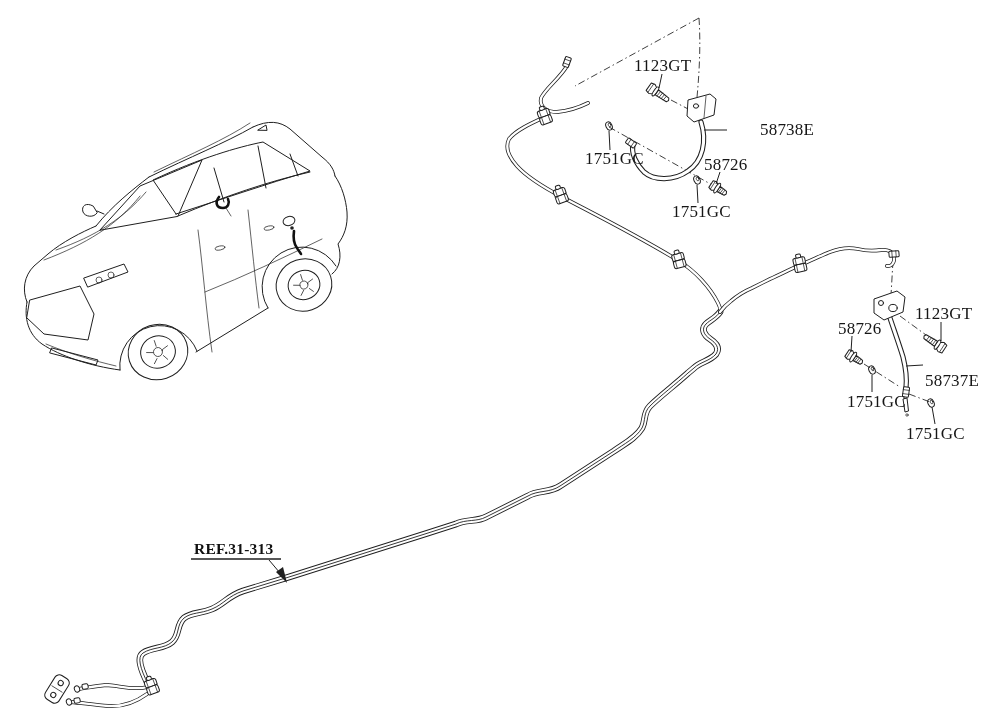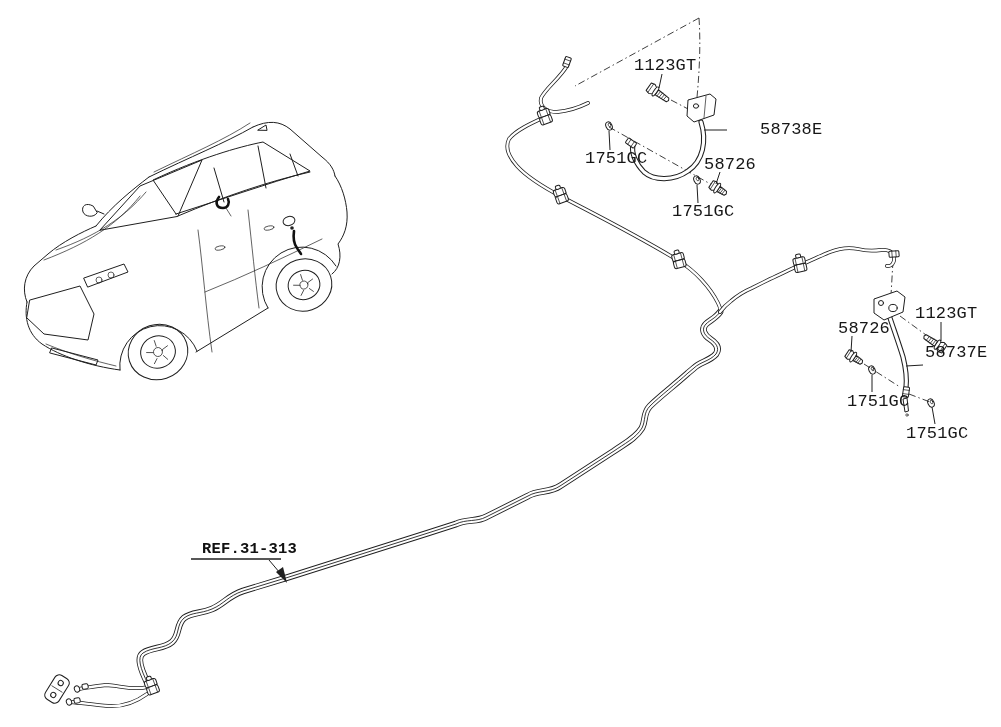--- a/index.html
+++ b/index.html
@@ -1,18 +1,18 @@
 <!DOCTYPE html>
 <html><head>
 <meta charset="utf-8">
 <style>
   html,body{margin:0;padding:0;background:#ffffff;}
   .stage{
     position:relative;width:1001px;height:727px;background:#ffffff;
-    font-family:Liberation Mono, monospace;overflow:hidden;
+    font-family:Liberation Serif, serif;overflow:hidden;
   }
   .stage svg{position:absolute;left:0;top:0;}
   .callout{
     position:absolute;font-size:17px;color:#161616;line-height:1.05;
     white-space:nowrap;letter-spacing:0.2px;
   }
   .ref-callout{
     font-weight:bold;font-size:15.5px;letter-spacing:0.2px;color:#111;
   }
   
@@ -247,17 +247,17 @@
   </g>
 </svg>
 
   <div class="callout" style="left:634px;top:57px">1123GT</div>
   <div class="callout" style="left:760px;top:121px">58738E</div>
   <div class="callout" style="left:585px;top:150px">1751GC</div>
   <div class="callout" style="left:704px;top:156px">58726</div>
   <div class="callout" style="left:672px;top:203px">1751GC</div>
   <div class="callout" style="left:838px;top:320px">58726</div>
   <div class="callout" style="left:915px;top:305px">1123GT</div>
-  <div class="callout" style="left:925px;top:344px">58737E</div>
+  <div class="callout" style="left:925px;top:372px">58737E</div>
   <div class="callout" style="left:847px;top:393px">1751GC</div>
   <div class="callout" style="left:906px;top:425px">1751GC</div>
-  <div class="callout ref-callout" style="left:202px;top:541px">REF.31-313</div>
+  <div class="callout ref-callout" style="left:194px;top:541px">REF.31-313</div>
 </div>
 
 </body></html>

